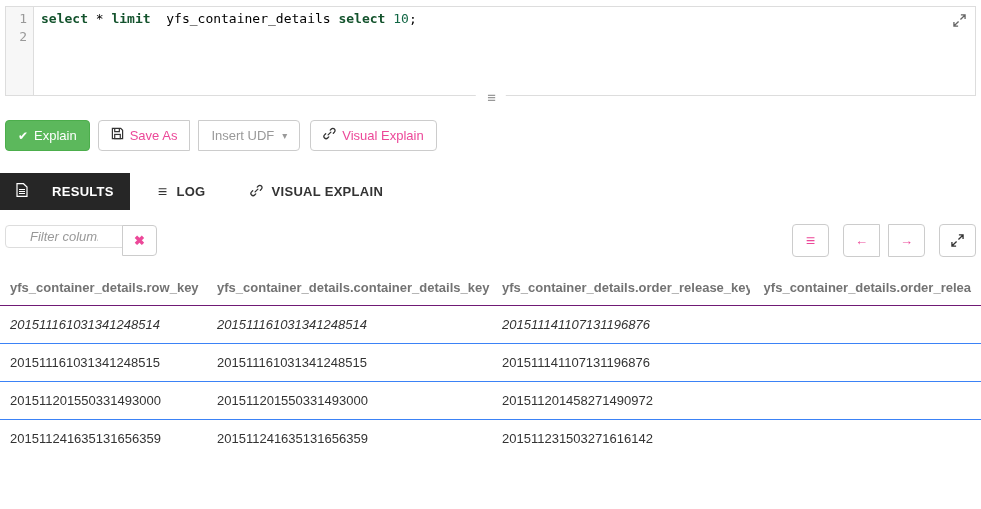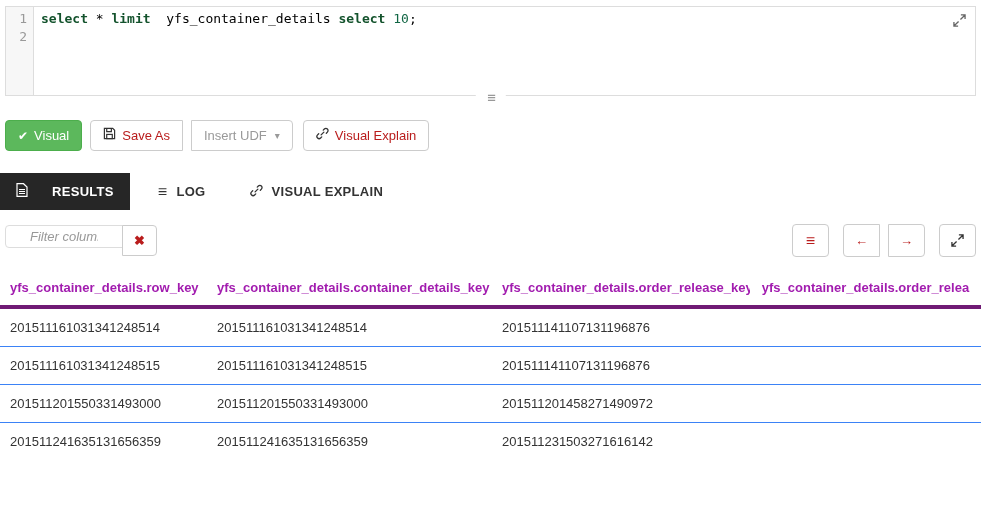--- a/index.html
+++ b/index.html
@@ -39,21 +39,21 @@
     position:absolute; bottom:-9px; left:50%; transform:translateX(-50%);
     color:#999; background:#fff; padding:0 12px; font-size:14px;
     letter-spacing:-2px; cursor:ns-resize; line-height:14px;
   }
 
   
   .toolbar { margin:24px 5px 0 5px; display:flex; align-items:center; }
   .btn {
     display:inline-flex; align-items:center; gap:6px;
     background:#fff; border:1px solid #ccc; border-radius:4px;
-    padding:6px 12px; font-size:13px; color:#b91c1c; cursor:pointer;
+    padding:6px 12px; font-size:13px; color:#ec4899; cursor:pointer;
     font-family:inherit; line-height:17px; white-space:nowrap;
   }
   .btn-success { background:#5cb85c; border-color:#4cae4c; color:#fff; }
   .btn-group { display:inline-flex; }
   .btn-group .btn { border-radius:0; margin-left:-1px; }
   .btn-group .btn:first-child { border-radius:4px 0 0 4px; margin-left:0; }
   .btn-group .btn:last-child  { border-radius:0 4px 4px 0;margin-left:8px; }
   .ml8  { margin-left:8px; }
   .ml10 { margin-left:10px; }
   .btn.disabled { color:#999; cursor:default; }
@@ -83,29 +83,29 @@
     padding:6px 24px; font-size:13px; font-family:inherit; color:#333; outline:none;font-style:italic;
   }
   .filter-input::placeholder { color:#999; }
   .clear-btn { border-radius:0 4px 4px 0; margin-left:-1px; font-weight:bold; padding:6px 11px; }
   .right-buttons { display:flex; align-items:center; gap:14px; }
   .sq { width:37px; height:33px; justify-content:center; padding:0; }
 
   
   table { width:981px; border-collapse:collapse; table-layout:fixed; margin-top:13px; font-size:13px; }
   th {
-    text-align:center; font-weight:bold; color:#a21caf;
-    padding:10px 10px; border-bottom:4px solid #701a75;
+    text-align:right; font-weight:bold; color:#737373;
+    padding:10px 10px; border-bottom:1px solid #701a75;
     white-space:nowrap; overflow:hidden;
   }
   td {
     padding:11px 10px; border-top:1px solid #3b82f6;
     white-space:nowrap; overflow:hidden; color:#333;
   }
-  tbody tr:first-child td { border-top:none; }
+  tbody tr:first-child td { border-top:none;font-style:italic; }
   tbody tr:nth-child(5) { background:#f5f5f5; }
 </style>
 </head>
 <body>
 
 <div>
 
   <div class="editor-panel">
     <div class="gutter">
       <div>1</div>
@@ -116,21 +116,21 @@
       <svg width="13" height="13" viewBox="0 0 14 14" fill="none" stroke="#666" stroke-width="1.4">
         <path d="M8.5 1H13v4.5M13 1L8 6M5.5 13H1V8.5M1 13l5-5"></path>
       </svg>
     </button>
     <div class="resize-handle">≡</div>
   </div>
 
   <div class="toolbar">
     <button class="btn btn-success">
       <span class="glyph check-glyph">✔</span>
-      <span>Visual</span>
+      <span>Explain</span>
     </button>
     <div class="btn-group ml8">
       <button class="btn">
         <span>
           <svg width="13" height="13" viewBox="0 0 14 14" fill="none" stroke="#333" stroke-width="1.3">
             <path d="M1.5 1.5h9l2 2v9h-11z"></path>
             <path d="M4 1.5V5h5V1.5"></path>
             <rect x="4" y="8" width="6" height="4.5"></rect>
           </svg>
         </span>

